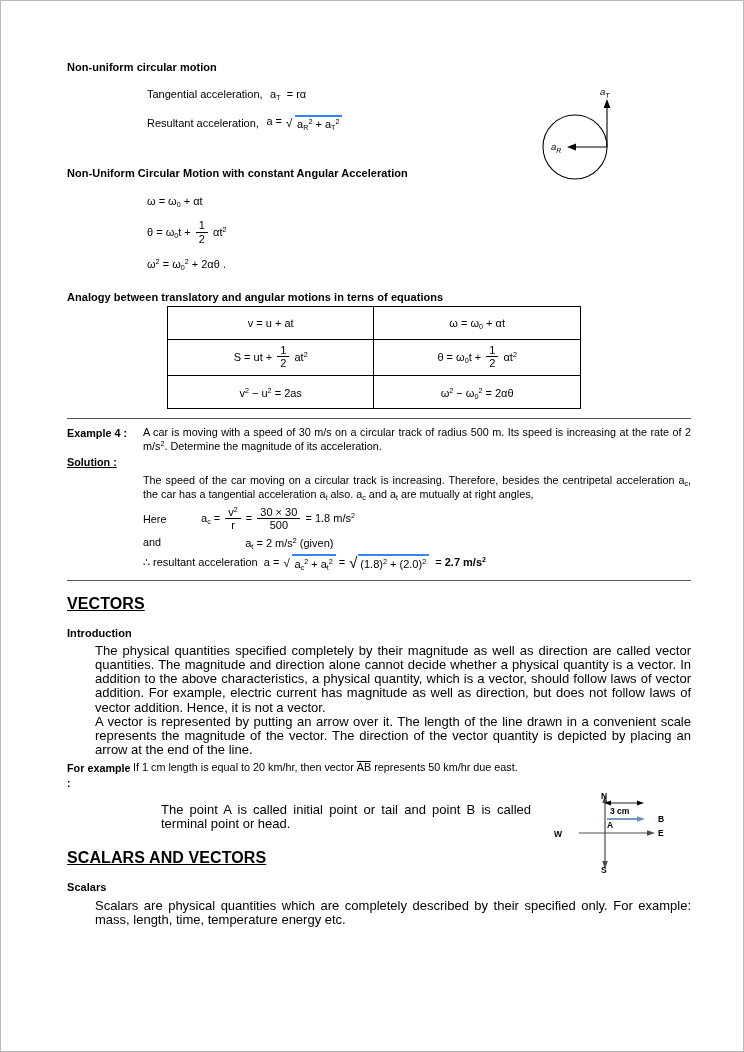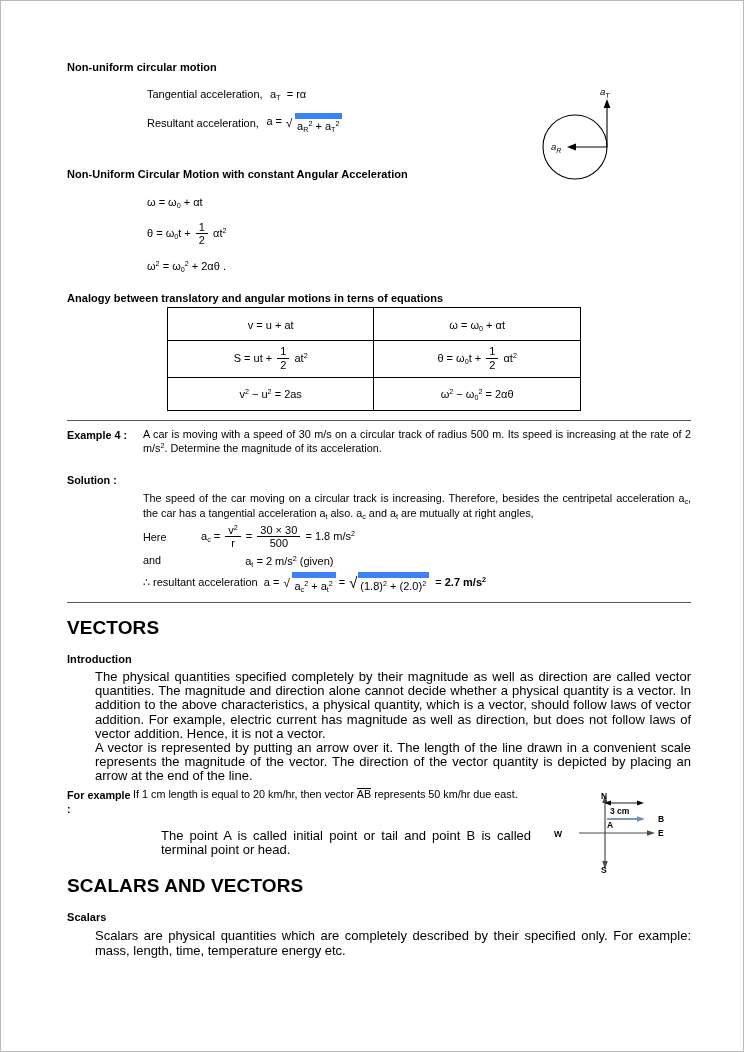--- a/index.html
+++ b/index.html
@@ -22,24 +22,25 @@
   }
   .content {
     position: absolute;
     left: 66px;
     top: 60px;
     width: 624px;
   }
 
   
   h1.sec {
-    font-size: 19px;
+    font-size: 16px;
     font-weight: bold;
     margin: 0;
     letter-spacing: 0.1px;
+    text-decoration: underline;
   }
   h2.sub {
     font-size: 11px;
     font-weight: bold;
     margin: 0;
     letter-spacing: 0.05px;
   }
   .para {
     font-size: 13px;
     line-height: 14.2px;
@@ -85,21 +86,21 @@
   }
   .sqrt > .rad {
     position: absolute;
     left: 0;
     top: 50%;
     transform: translateY(-50%);
     font-size: 1.05em;
   }
   .sqrt > .bar {
     display: inline-block;
-    border-top: 6px solid #3b82f6;
+    border-top: 2px solid #3b82f6;
     padding: 1px 3px 0 2px;
   }
 
   .ovl {
     border-top: 1px solid #000;
     padding-top: 0px;
     display: inline-block;
     line-height: 1.05;
   }
 
@@ -326,21 +327,21 @@
     <div class="ex-wrap">
       <hr class="rule">
 
       <div class="ex-row" style="margin-top:6px;">
         <div class="ex-label">Example 4 :</div>
         <div class="ex-body">
           <span>A car is moving with a speed of 30 m/s on a circular track of radius 500 m. Its speed is increasing at the rate of 2 m/s</span><sup class="s">2</sup><span>. Determine the magnitude of its acceleration.</span>
         </div>
       </div>
 
-      <div class="sol-label" style="margin-top:18px;">Solution :</div>
+      <div class="sol-label" style="margin-top:1px;text-decoration:underline;">Solution :</div>
 
       <div class="sol-body" style="margin-top:4px;">
         <span>The speed of the car moving on a circular track is increasing. Therefore, besides the centripetal acceleration a</span><sub class="s">c</sub><span>, the car has a tangential acceleration a</span><sub class="s">t</sub><span> also. a</span><sub class="s">c</sub><span> and a</span><sub class="s">t</sub><span> are mutually at right angles,</span>
       </div>
 
       <div class="sol-body">
         <div class="calc-row">
           <div class="calc-key">Here</div>
           <div>
             <span class="math">a<sub class="s">c</sub> =

